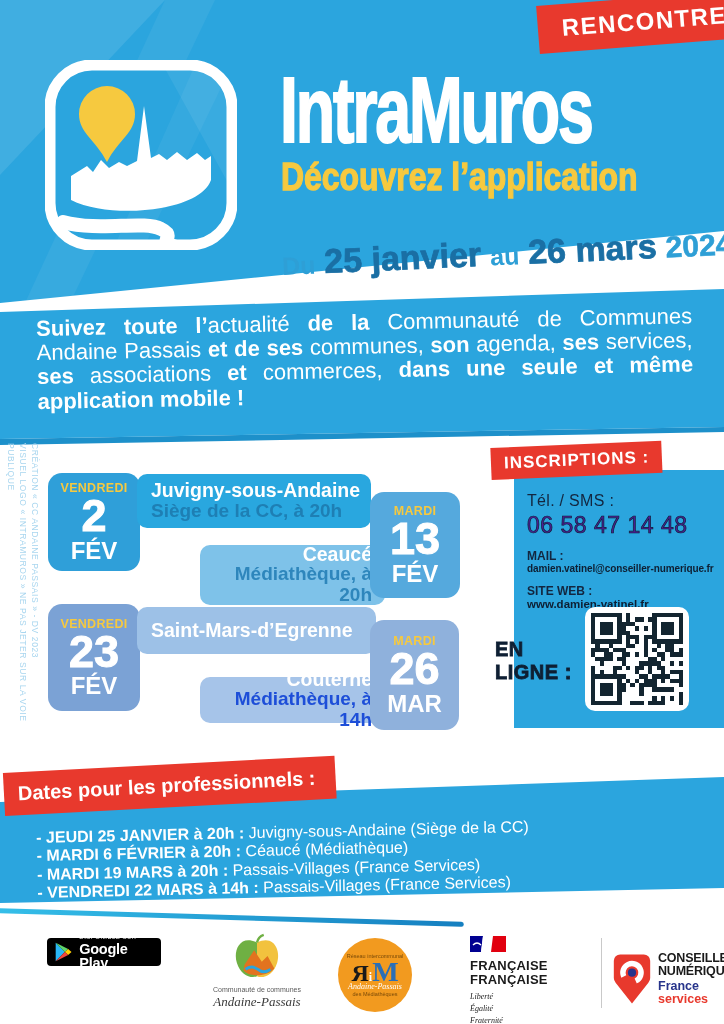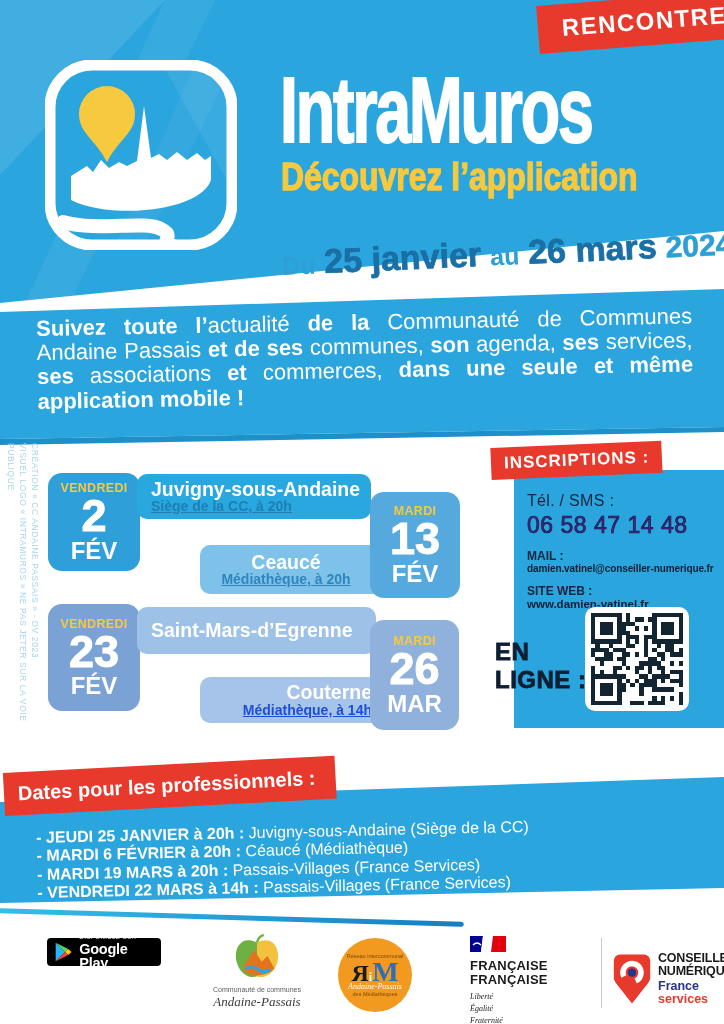--- a/index.html
+++ b/index.html
@@ -38,40 +38,40 @@
   .ev{position:absolute;border-radius:14px;display:flex;flex-direction:column;align-items:center;justify-content:center;color:#fff;}
   .ev .day{color:#F6C93F;font-weight:700;font-size:12.5px;letter-spacing:.3px;}
   .ev .num{font-weight:700;font-size:45px;line-height:.95;-webkit-text-stroke:1px #fff;}
   .ev .mon{font-weight:700;font-size:24px;line-height:1.05;}
   .ev1{left:48px;top:473px;width:92px;height:98px;background:#2F9FD9;}
   .ev2{left:370px;top:492px;width:90px;height:106px;background:#55A9DD;}
   .ev3{left:48px;top:604px;width:92px;height:107px;background:#7BA2D5;}
   .ev4{left:370px;top:620px;width:89px;height:110px;background:#8FB1DC;}
   .pl{position:absolute;border-radius:10px;display:flex;flex-direction:column;justify-content:center;}
   .pl .t{color:#fff;font-weight:700;font-size:19.5px;line-height:1.05;}
-  .pl .s{font-weight:700;font-size:14px;line-height:1.1;text-decoration:underline;}
-  .pl1{left:137px;top:474px;width:220px;height:45px;background:#29A7DF;padding-left:14px;}
+  .pl .s{font-weight:700;font-size:19px;line-height:1.1;}
+  .pl1{left:137px;top:474px;width:220px;height:54px;background:#29A7DF;padding-left:14px;}
   .pl1 .s{color:#1E7FB4;}
-  .pl2{left:200px;top:545px;width:172px;height:49px;background:#7EC2E9;text-align:center;padding-right:13px;}
+  .pl2{left:200px;top:545px;width:172px;height:60px;background:#7EC2E9;text-align:right;padding-right:13px;}
   .pl2 .s{color:#2E86BC;}
   .pl3{left:137px;top:607px;width:225px;height:47px;background:#9DC1E7;padding-left:14px;}
   .pl3 .s{color:#3D6EA6;}
   .pl4{left:200px;top:677px;width:172px;height:46px;background:#A6C4E9;text-align:right;padding-right:13px;}
   .pl4 .s{color:#1d4ed8;}
   
   .insc-panel{position:absolute;left:482px;top:470px;width:218px;height:258px;background:#2BA5DE;margin-left:32px;}
   .insc-badge{position:absolute;left:491px;top:448px;background:#E8392D;color:#fff;font-weight:700;font-size:17px;
     letter-spacing:1px;padding:6px 13px;transform:rotate(-2.4deg);transform-origin:left center;white-space:nowrap;}
   .insc-panel .inner{position:absolute;left:13px;top:22px;width:196px;color:#13263F;}
   .tel-label{font-size:16px;font-weight:400;letter-spacing:.3px;}
   .tel-num{font-size:23px;font-weight:400;color:#4c1d95;letter-spacing:.5px;-webkit-text-stroke:.7px #0E1F33;margin-top:2px;}
   .mini-label{font-size:12px;font-weight:700;margin-top:10px;}
   .mini-val{font-size:10px;font-weight:700;color:#0E1F33;letter-spacing:-.1px;}
   .web-val{font-size:11.5px;font-weight:700;color:#0E1F33;}
-  .online{position:absolute;left:495px;top:638px;font-size:24px;font-weight:700;color:#0E1F33;line-height:1.15;
+  .online{position:absolute;left:495px;top:638px;font-size:20px;font-weight:700;color:#0E1F33;line-height:1.15;
     -webkit-text-stroke:.8px #0E1F33;letter-spacing:.5px;}
   .qr{position:absolute;left:585px;top:607px;width:104px;height:104px;background:#fff;border-radius:10px;
     display:flex;align-items:center;justify-content:center;}
   .qr-grid{display:grid;grid-template-columns:repeat(21,1fr);grid-template-rows:repeat(21,1fr);width:92px;height:92px;}
   .qr-grid i.d{background:#132530;}
   
   .credits{position:absolute;left:5px;top:443px;height:320px;writing-mode:vertical-rl;
     color:#A9D6EF;font-size:8.5px;letter-spacing:.6px;line-height:12px;}
   .credits span{display:block;}
   

